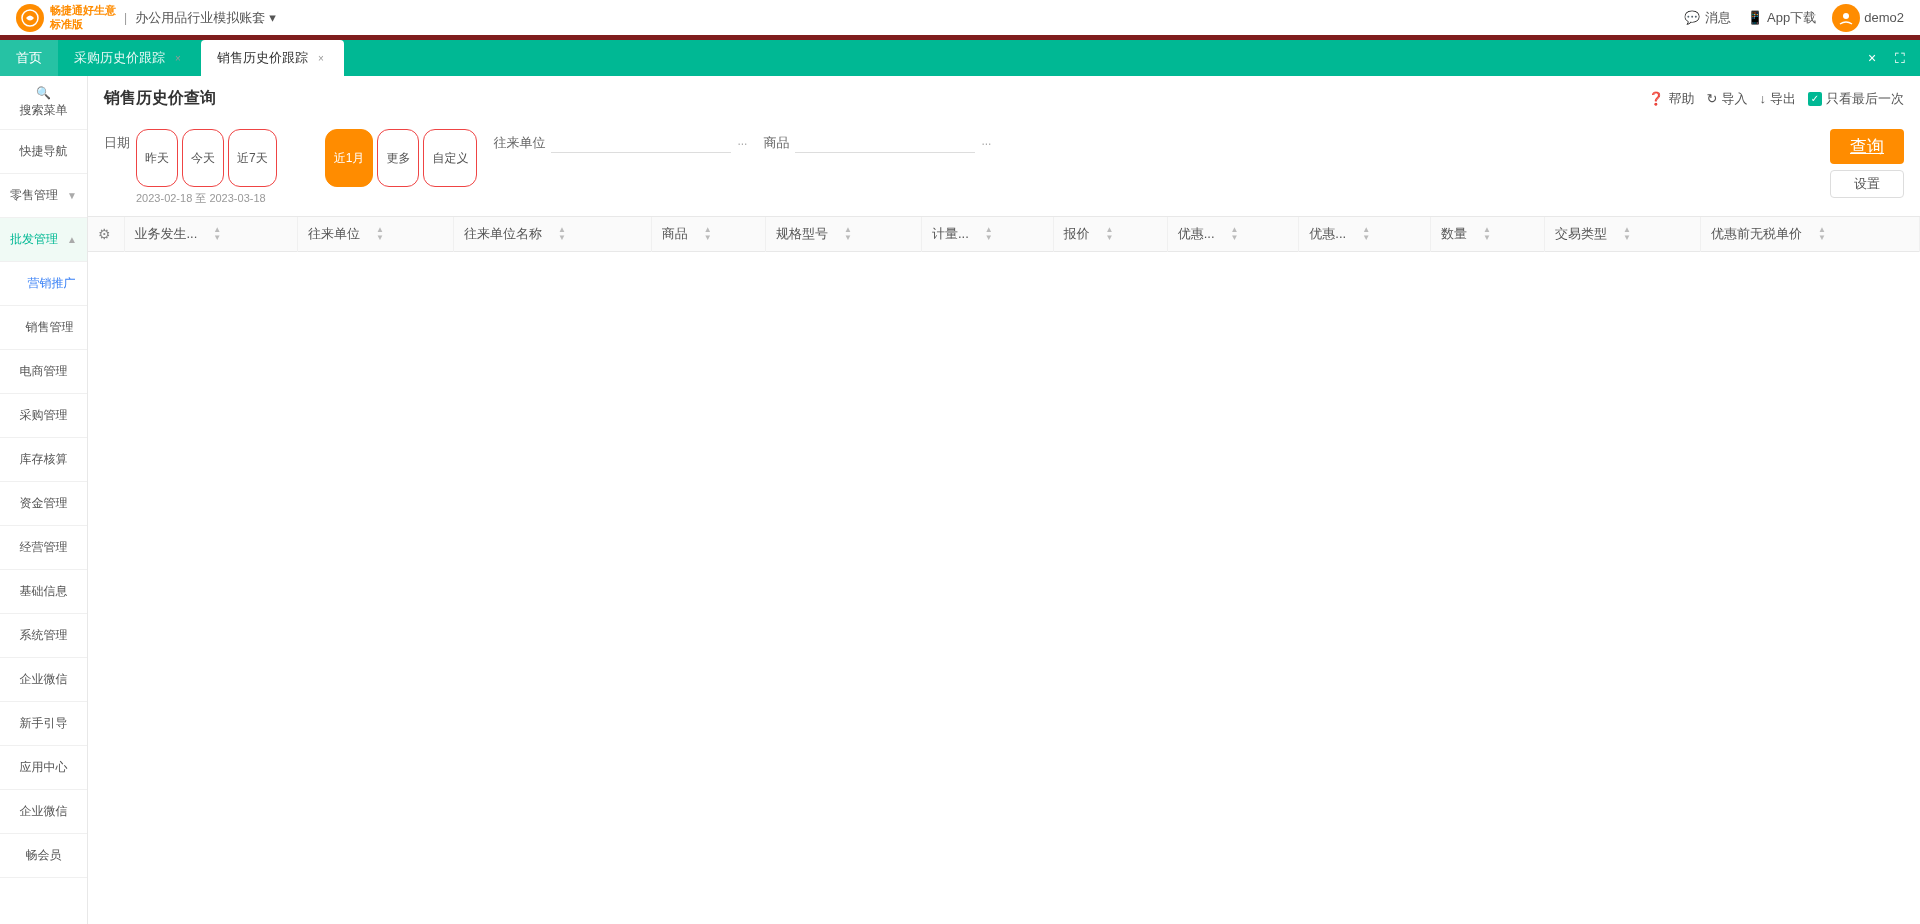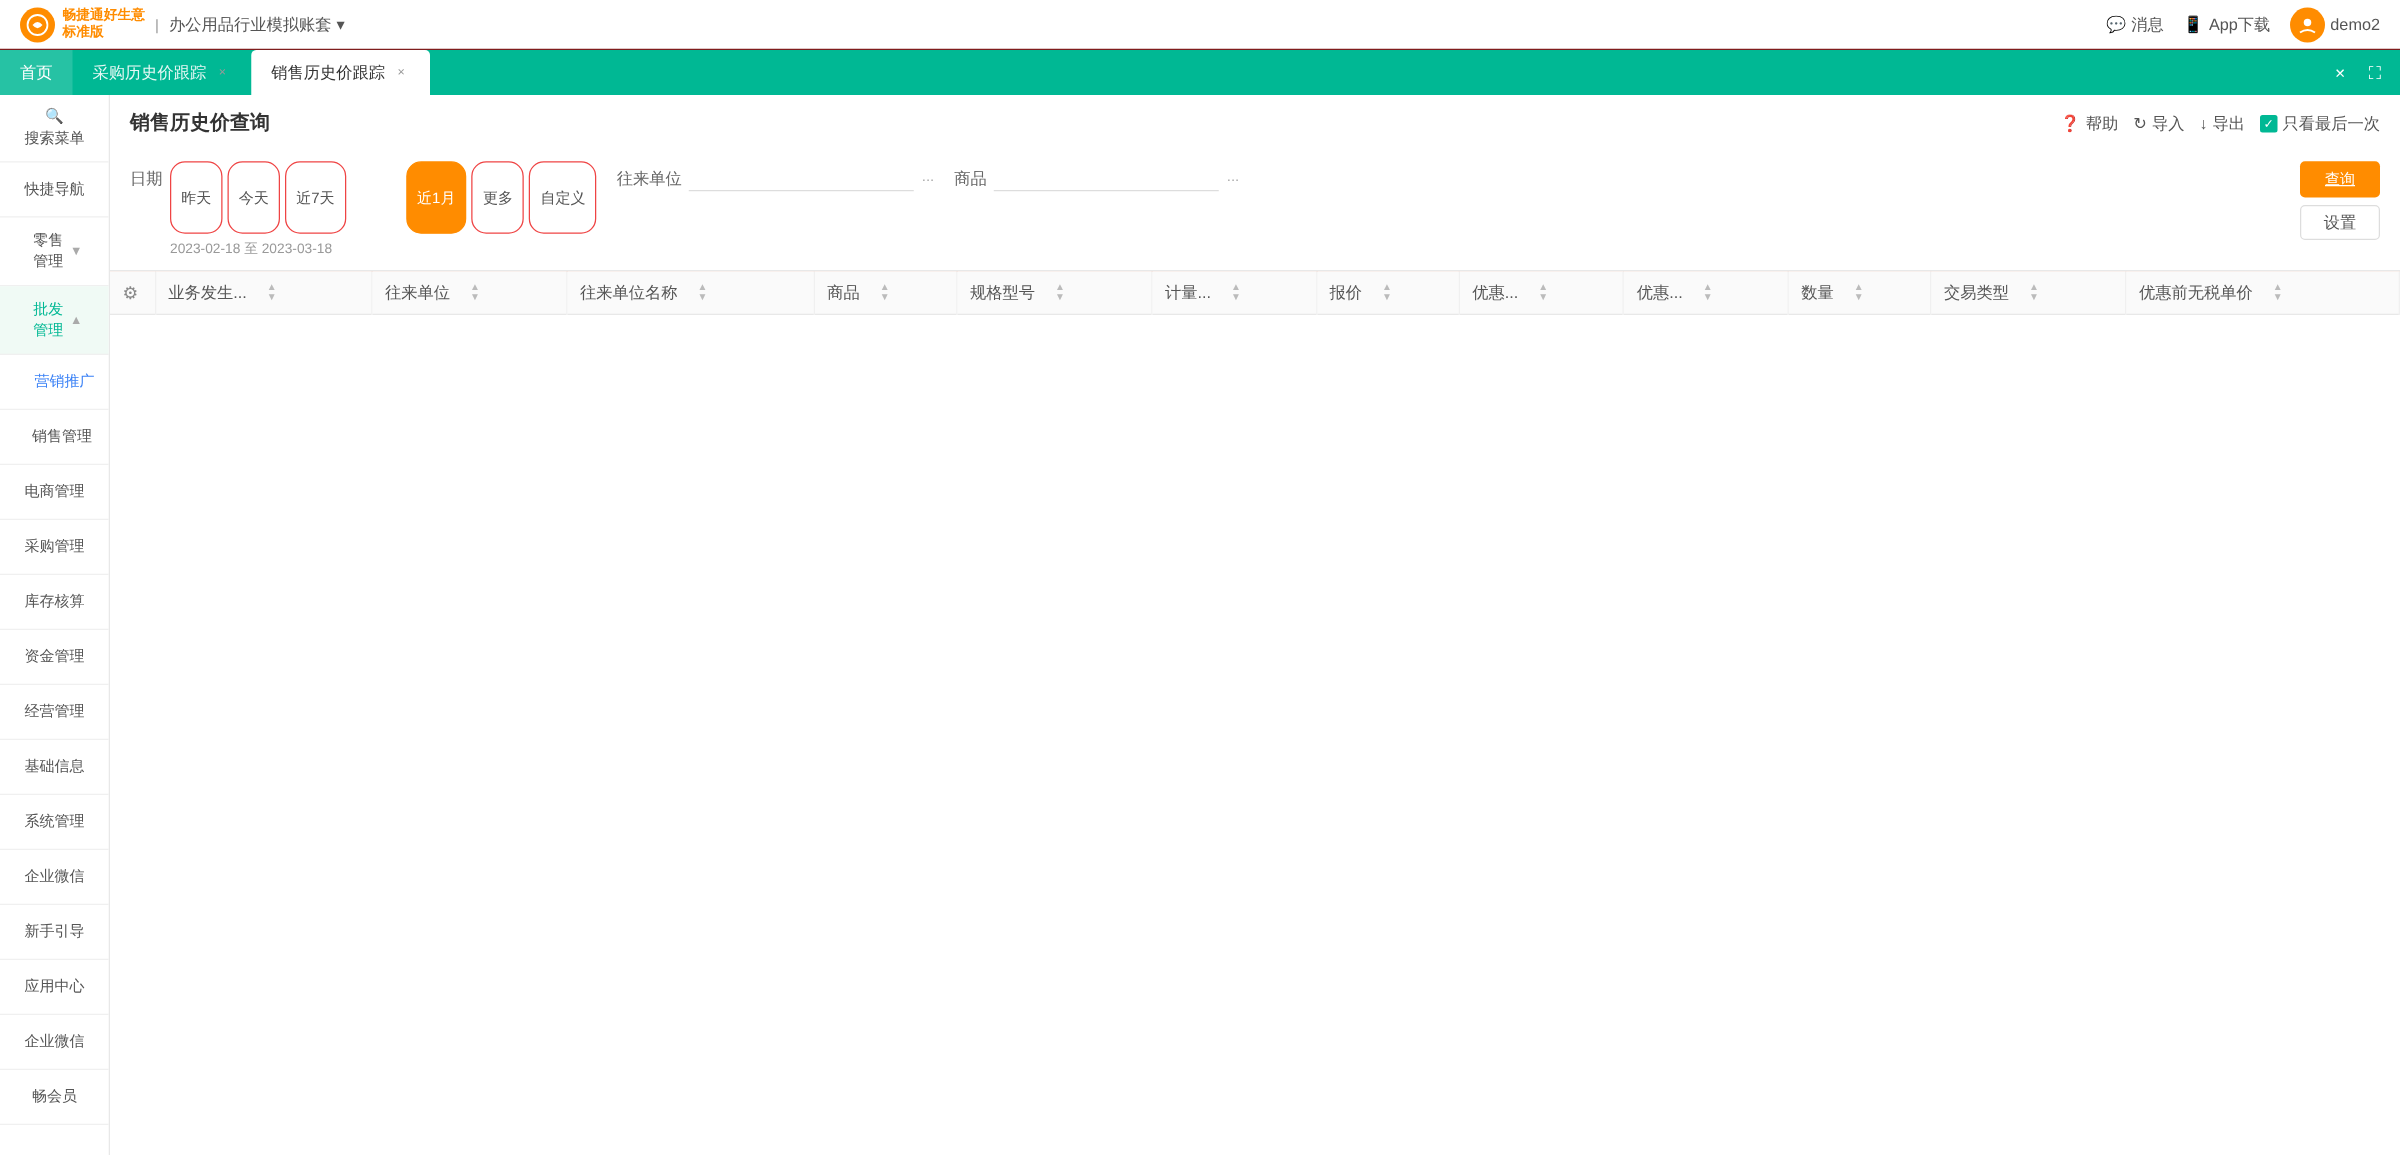--- a/index.html
+++ b/index.html
@@ -6,21 +6,21 @@
     body { font-family: 'Microsoft YaHei', Arial, sans-serif; font-size: 13px; background: #f5f5f5; color: #333; display: flex; flex-direction: column; height: 924px; overflow: hidden; }
 
     
     .top-header {
       height: 40px;
       background: #fff;
       display: flex;
       align-items: center;
       justify-content: space-between;
       padding: 0 16px;
-      border-bottom: 1px solid #7f1d1d;
+      border-bottom: 5px solid #7f1d1d;
       flex-shrink: 0;
     }
     .top-header-left {
       display: flex;
       align-items: center;
       gap: 8px;
     }
     .logo-area {
       display: flex;
       align-items: center;
@@ -171,21 +171,21 @@
       color: #555;
       border-bottom: 1px solid #f0f0f0;
       min-height: 44px;
       text-align: center;
       gap: 2px;
     }
     .sidebar-item.active { color: #00b894; background: #f0faf5; }
     .sidebar-item.with-arrow {
       flex-direction: row;
       justify-content: space-between;
-      padding: 10px 21px;
+      padding: 10px 10px;
       gap: 0;
     }
     .sidebar-item-label { font-size: 12px; }
     .sidebar-arrow { font-size: 10px; color: #aaa; }
 
     
     .content-area {
       flex: 1;
       display: flex;
       flex-direction: column;
@@ -310,21 +310,21 @@
       color: #aaa;
       font-size: 12px;
     }
     .query-btn {
       background: #ff8c00;
       color: white;
       border: none;
       border-radius: 4px;
       padding: 6px 20px;
       cursor: pointer;
-      font-size: 12px;
+      font-size: 17px;
       text-decoration: underline;
     }
     .settings-btn {
       background: #fff;
       color: #555;
       border: 1px solid #ddd;
       border-radius: 4px;
       padding: 4px 12px;
       cursor: pointer;
       font-size: 13px;

